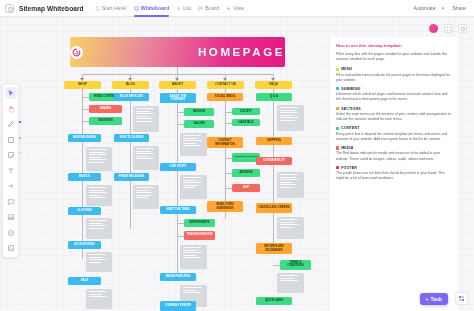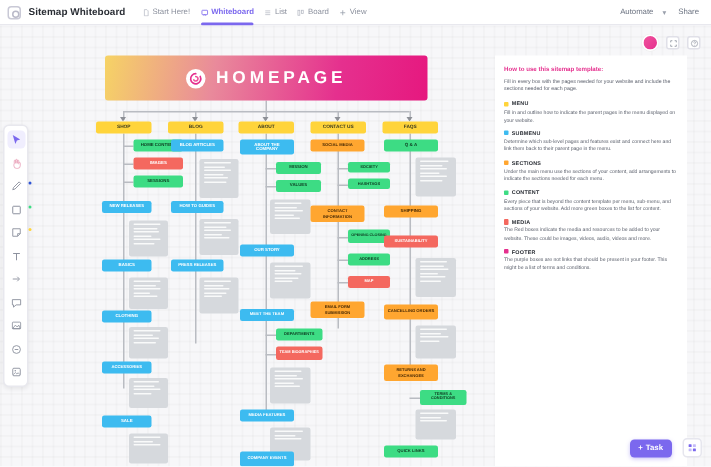--- a/index.html
+++ b/index.html
@@ -75,21 +75,21 @@
       linear-gradient(to bottom, rgba(0,0,0,.018) 1px, transparent 1px);
     background-size:7px 7px;
     overflow:hidden;
   }
 
   
   .banner {
     position:absolute; left:70px; top:20px; width:215px; height:30px;
     border-radius:2px;
     background:linear-gradient(100deg,#f6d365 0%,#e98a9b 34%,#e5308e 72%,#e6187f 100%);
-    display:flex; align-items:center; justify-content:center; gap:7px;
+    display:flex; align-items:center; justify-content:space-between; gap:7px;
   }
   .banner-mark {
     width:13px; height:13px; border-radius:50%;
     background:#ffffff; display:flex; align-items:center; justify-content:center;
   }
   .banner-mark svg { width:9px; height:9px; }
   .banner-text {
     color:#ffffff; font-size:11.5px; font-weight:bold; letter-spacing:2.6px;
   }
 

